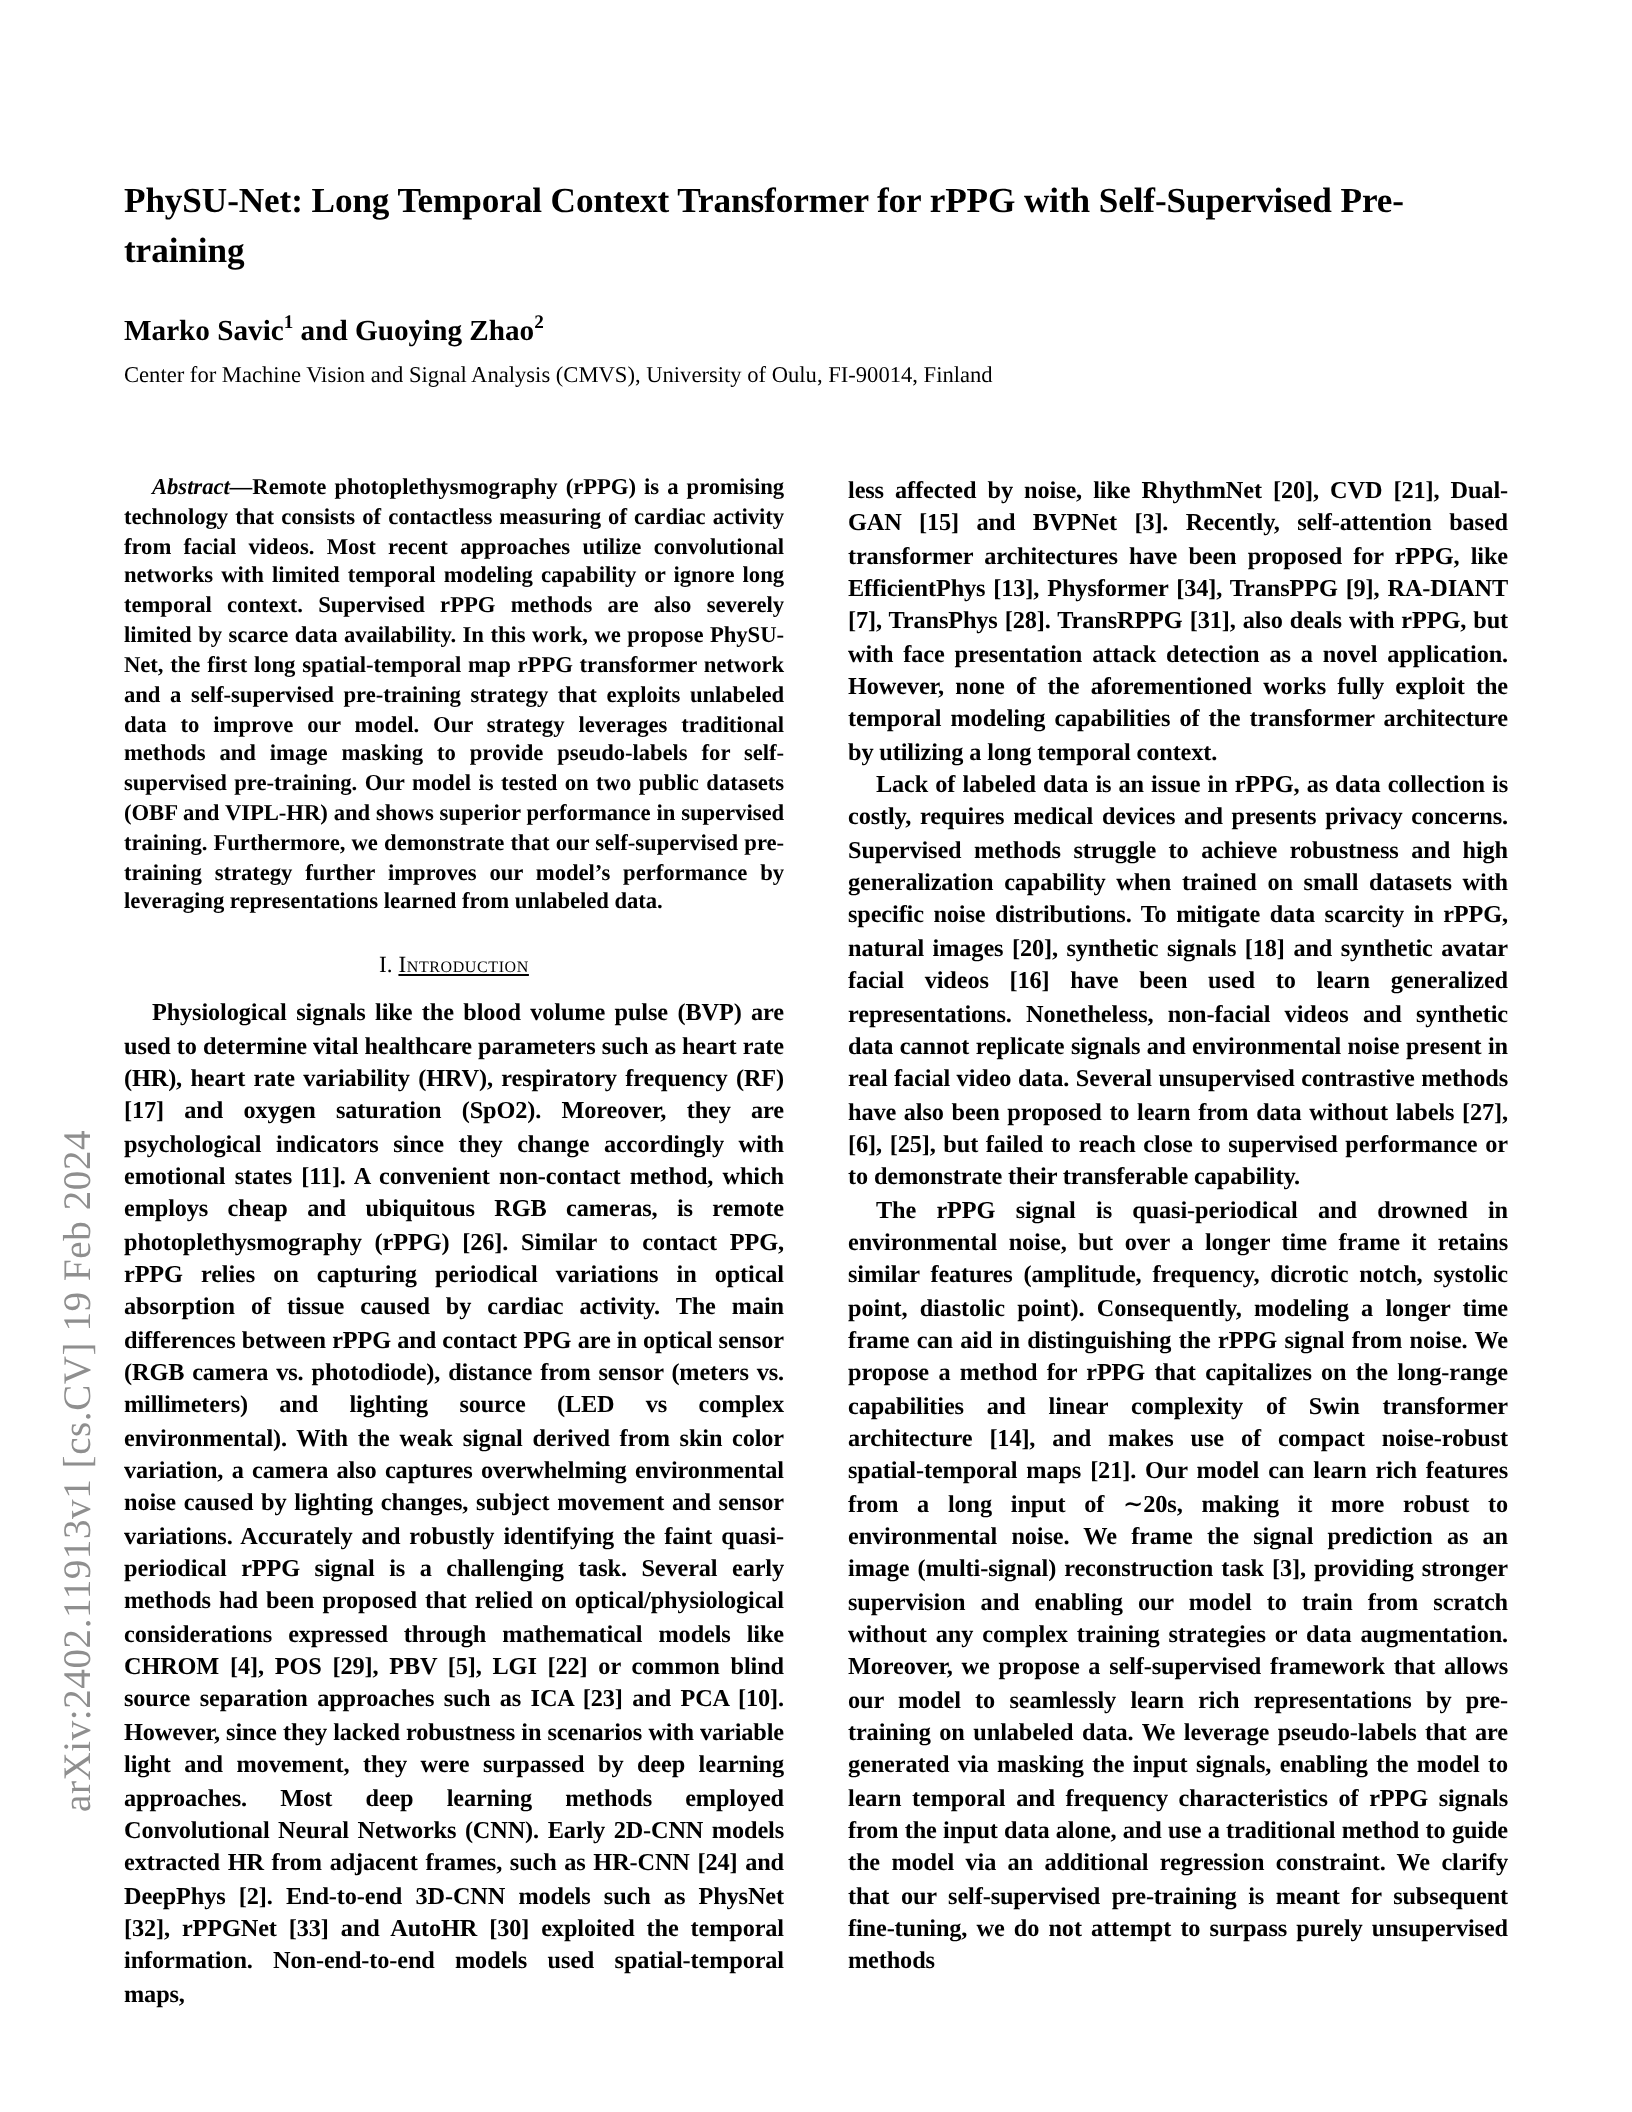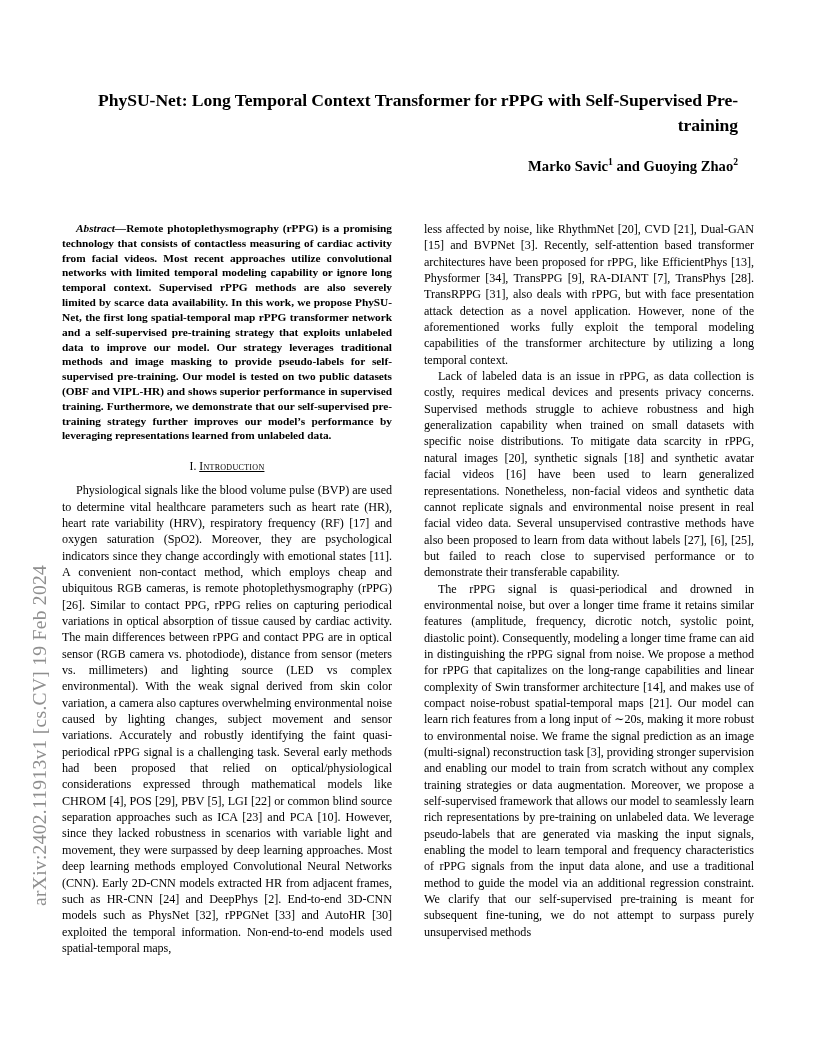--- a/index.html
+++ b/index.html
@@ -45,24 +45,24 @@
   .page {
     position: absolute;
     left: 0;
     top: 0;
     width: 816px;
     height: 1056px;
   }
 
   .header-block {
     position: absolute;
-    left: 46px;
+    left: 62px;
     top: 88px;
     width: 692px;
-    text-align: right;
+    text-align: left;
   }
   .paper-title {
     font-size: 17.6px;
     font-weight: bold;
     line-height: 1.42;
     letter-spacing: -0.05px;
     margin: 0;
   }
   .authors {
     margin-top: 19px;
@@ -84,21 +84,21 @@
   
   .columns {
     position: absolute;
     left: 62px;
     top: 221px;
     width: 692px;
     height: 712px;
   }
   .col {
     position: absolute;
-    top: 0;
+    top: 16px;
     width: 330px;
     height: 712px;
   }
   .col-left  { left: 0px; }
   .col-right { left: 362px; }
 
   .abstract {
     font-size: 11.35px;
     font-weight: bold;
     line-height: 1.307;
@@ -129,39 +129,41 @@
 
   p.body-par {
     font-size: 12.15px;
     line-height: 1.345;
     text-align: justify;
     text-indent: 14px;
     margin: 0;
     letter-spacing: -0.06px;
     -webkit-hyphens: none;
     hyphens: none;
+    font-weight: bold;
   }
   p.body-par.no-indent { text-indent: 0; }
 </style>
 </head>
 <body>
 
 <div class="page">
 
   <div class="arxiv-stamp">
     <div class="stamp-text">arXiv:2402.11913v1  [cs.CV]  19 Feb 2024</div>
   </div>
 
   <div class="header-block">
     <h1 class="paper-title">PhySU-Net: Long Temporal Context Transformer for rPPG with Self-Supervised Pre-training</h1>
 
     <div class="authors">
       <span>Marko Savic</span><sup>1</sup><span> and Guoying Zhao</span><sup>2</sup>
     </div>
 
+    <div class="affiliation">Center for Machine Vision and Signal Analysis (CMVS), University of Oulu, FI-90014, Finland</div>
   </div>
 
   <div class="columns">
 
     <div class="col col-left">
 
       <p class="abstract"><span class="abstract-lead">Abstract—</span><span>Remote photoplethysmography (rPPG) is a promising technology that consists of contactless measuring of cardiac activity from facial videos. Most recent approaches utilize convolutional networks with limited temporal modeling capability or ignore long temporal context. Supervised rPPG methods are also severely limited by scarce data availability. In this work, we propose PhySU-Net, the first long spatial-temporal map rPPG transformer network and a self-supervised pre-training strategy that exploits unlabeled data to improve our model. Our strategy leverages traditional methods and image masking to provide pseudo-labels for self-supervised pre-training. Our model is tested on two public datasets (OBF and VIPL-HR) and shows superior performance in supervised training. Furthermore, we demonstrate that our self-supervised pre-training strategy further improves our model’s performance by leveraging representations learned from unlabeled data.</span></p>
 
       <div class="section-heading">
         <span class="sec-num">I.</span>

